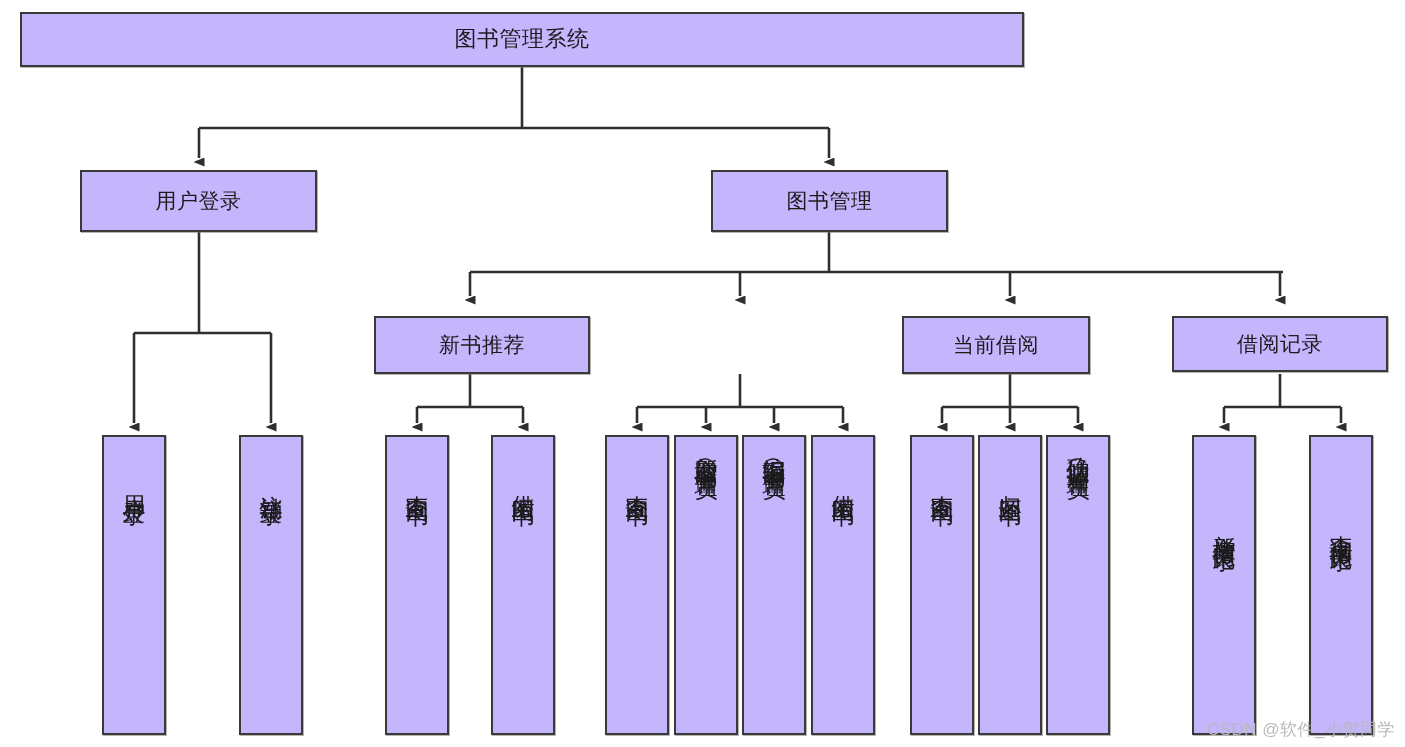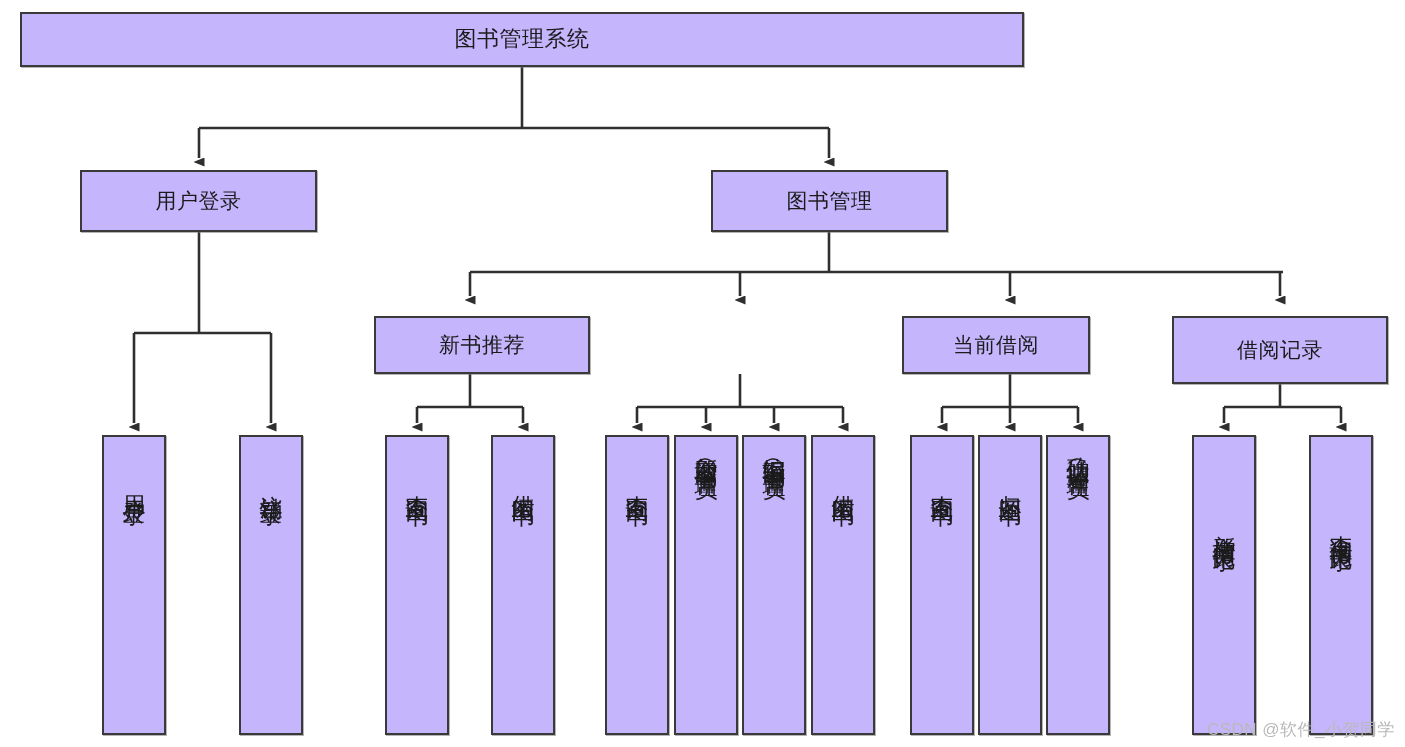--- a/index.html
+++ b/index.html
@@ -152,21 +152,21 @@
 
   <div class="node horiz" style="left:362px; top:316px; width:216px; height:58px;margin-left:12px;">
     <span class="label">新书推荐</span>
   </div>
 
 
   <div class="node horiz" style="left:902px; top:316px; width:188px; height:58px;">
     <span class="label">当前借阅</span>
   </div>
 
-  <div class="node horiz" style="left:1172px; top:316px; width:216px; height:68px;">
+  <div class="node horiz" style="left:1172px; top:316px; width:216px; height:56px;">
     <span class="label">借阅记录</span>
   </div>
 
   <div class="node vert mid" style="left:102px; top:435px; width:64px; height:300px;">
     <span class="label">用户登录</span>
   </div>
   <div class="node vert mid" style="left:239px; top:435px; width:64px; height:300px;">
     <span class="label">注销登录</span>
   </div>
 

